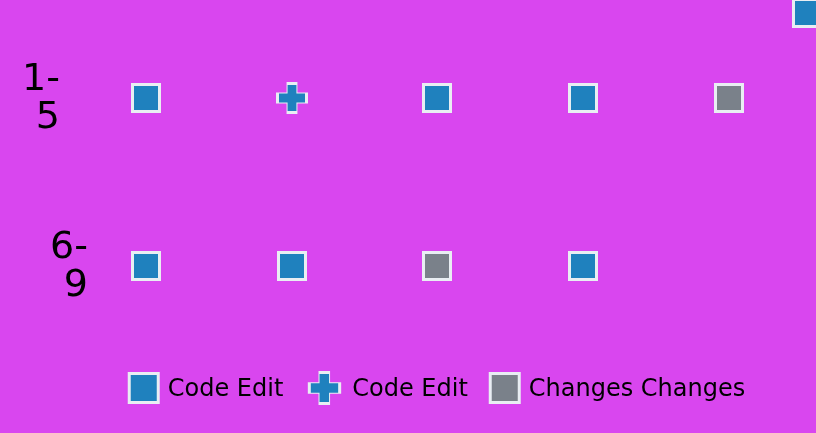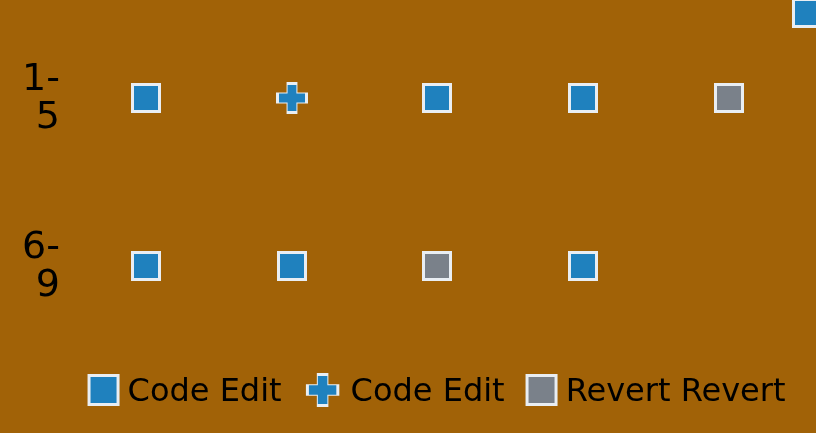--- a/index.html
+++ b/index.html
@@ -1,17 +1,17 @@
 <!DOCTYPE html>
 <html><head>
 <meta charset="utf-8">
 <style>
   html,body{margin:0;padding:0;background:#ffffff;}
   .figure{
-    position:relative;width:816px;height:433px;background:#a16207;
+    position:relative;width:816px;height:433px;background:#d946ef;
     overflow:hidden;font-family:"DejaVu Sans","Liberation Sans",sans-serif;
   }
   .plot{position:absolute;inset:0;}
   .pabs{position:absolute;transform:translate(-50%,-50%);}
   .sq{width:24px;height:24px;box-shadow:0 0 0 3px #e9eef3;}
   .row-label{
     position:absolute;left:0;width:60px;text-align:right;
     font-size:38px;color:#000;transform:translateY(-52%);line-height:1;
   }
   .plus{
@@ -22,52 +22,52 @@
     position:absolute;inset:3px;
     clip-path:polygon(33% 0%,67% 0%,67% 33%,100% 33%,100% 67%,67% 67%,67% 100%,33% 100%,33% 67%,0% 67%,0% 33%,33% 33%);
   }
   .legend{
     position:absolute;top:371px;left:438px;transform:translateX(-50%);
     display:flex;align-items:center;gap:24px;white-space:nowrap;
   }
   .legend-item{display:flex;align-items:center;gap:11px;}
   .legend .sq{width:26px;height:26px;}
   .legend .plus{width:34px;height:34px;}
-  .legend-label{font-size:32px;color:#000;}
+  .legend-label{font-size:24px;color:#000;}
 </style>
 </head>
 <body>
 
 <div class="figure">
   <div class="plot">
       <div class="row-label" style="top: 98px;">1-5</div>
       <div class="sq pabs" style="background: rgb(31, 129, 190); left: 146px; top: 98px;"></div>
       <div class="plus pabs" style="left: 292px; top: 98px;">
         <div class="fill" style="background: rgb(31, 129, 190);"></div>
       </div>
       <div class="sq pabs" style="background: rgb(31, 129, 190); left: 437px; top: 98px;"></div>
       <div class="sq pabs" style="background: rgb(31, 129, 190); left: 583px; top: 98px;"></div>
       <div class="sq pabs" style="background: rgb(122, 129, 138); left: 729px; top: 98px;"></div>
-      <div class="row-label" style="top: 266px;">6-9</div>
+      <div class="row-label" style="top: 266px; padding-left: 28px;">6-9</div>
       <div class="sq pabs" style="background: rgb(31, 129, 190); left: 146px; top: 266px;"></div>
       <div class="sq pabs" style="background: rgb(31, 129, 190); left: 292px; top: 266px;"></div>
       <div class="sq pabs" style="background: rgb(122, 129, 138); left: 437px; top: 266px;"></div>
       <div class="sq pabs" style="background: rgb(31, 129, 190); left: 583px; top: 266px;"></div>
       <div class="sq pabs" style="background: rgb(31, 129, 190); left: 807px; top: 13px;"></div>
     </div>
 
   <div class="legend">
     <div class="legend-item">
       <span class="sq" style="background: rgb(31, 129, 190);"></span>
       <span class="legend-label">Code Edit</span>
     </div>
     <div class="legend-item">
       <span class="plus">
         <span class="fill" style="background: rgb(31, 129, 190);"></span>
       </span>
       <span class="legend-label">Code Edit</span>
     </div>
     <div class="legend-item">
       <span class="sq" style="background: rgb(122, 129, 138);"></span>
-      <span class="legend-label">Revert Revert</span>
+      <span class="legend-label">Changes Changes</span>
     </div>
   </div>
 </div>
 
 </body></html>

